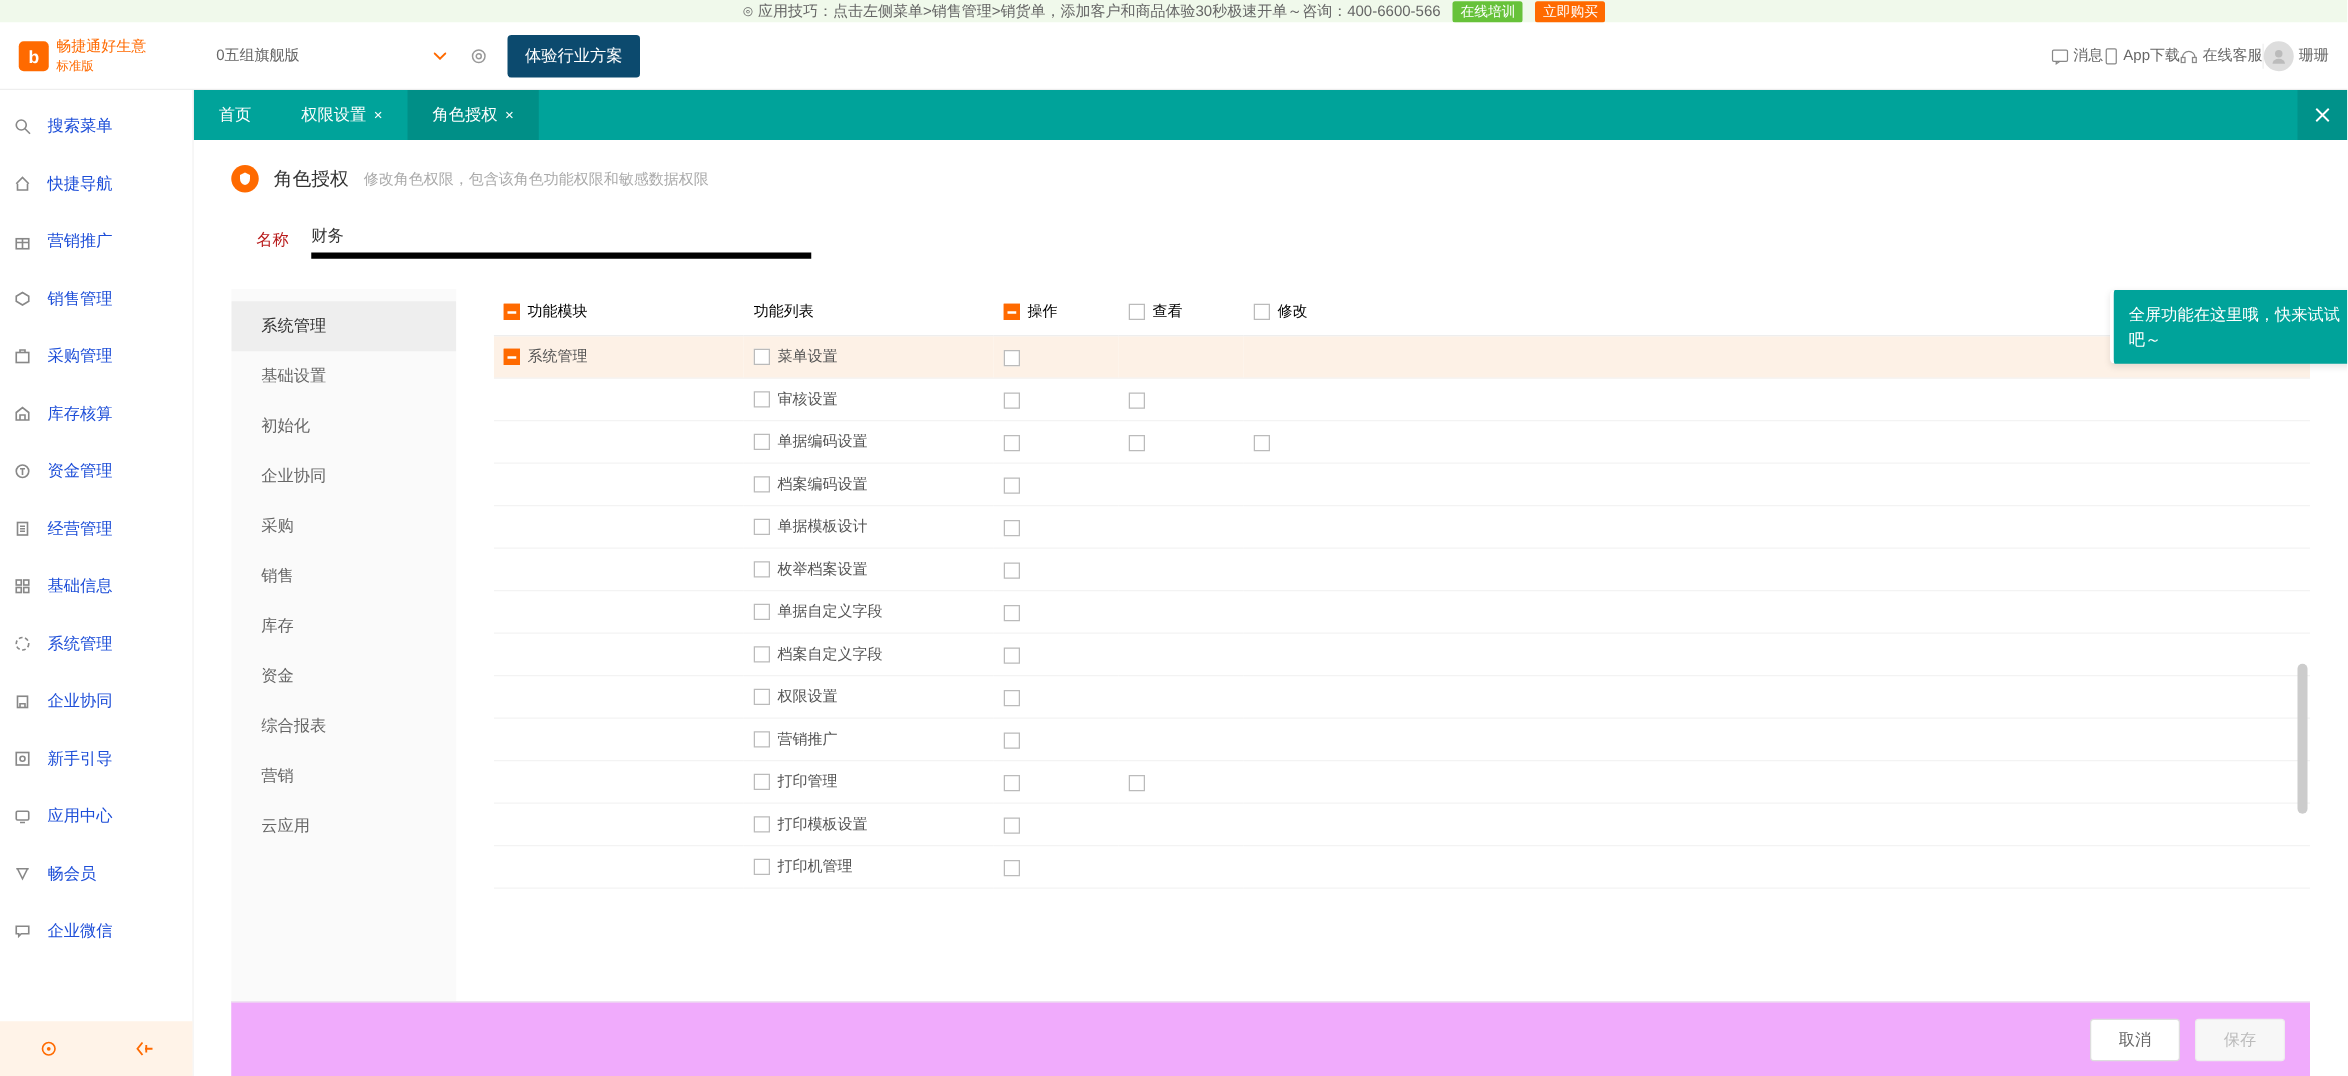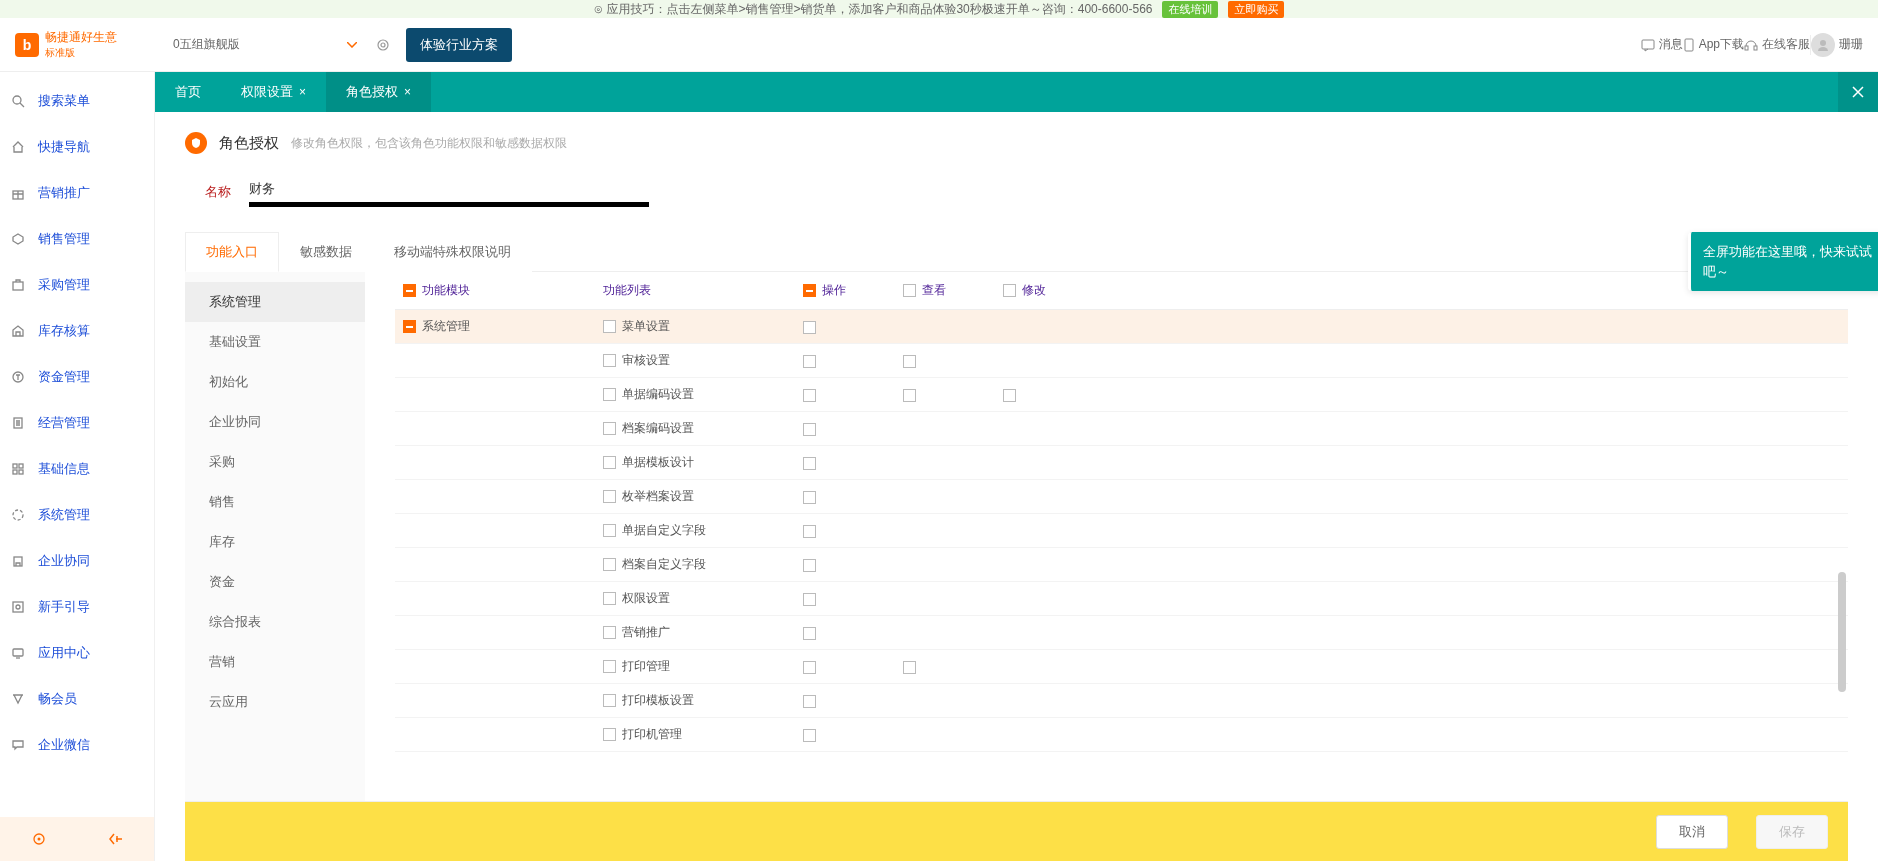--- a/index.html
+++ b/index.html
@@ -64,35 +64,35 @@
 .subtab.active { color: #ff6a00; border-color: #eee; border-bottom: 1px solid #fff; }
 
 
 .perm-area { flex: 1; display: flex; overflow: hidden; margin-top: 0; }
 .perm-nav { width: 180px; background: #fafafa; overflow-y: auto; padding-top: 10px; }
 .perm-nav-item { padding: 11px 24px; color: #666; cursor: pointer; font-size: 13px; }
 .perm-nav-item.active { background: #eee; color: #333; }
 .perm-table-wrap { flex: 1; overflow-y: auto; margin-left: 30px; position: relative; }
 
 .perm-table { width: 100%; border-collapse: collapse; }
-.perm-table th { text-align: left; padding: 10px 8px; font-weight: normal; color: #4c1d95; font-size: 12px; border-bottom: 1px solid #eee; background: #fff; }
+.perm-table th { text-align: left; padding: 10px 8px; font-weight: normal; color: #000000; font-size: 12px; border-bottom: 1px solid #eee; background: #fff; }
 .perm-table td { padding: 8px 8px; border-bottom: 1px solid #f3f3f3; color: #555; font-size: 12px; }
 .perm-table tr.group-row td { background: #fdf1e6; }
 .col-module { width: 200px; }
 .col-list { width: 200px; }
 .col-op { width: 100px; }
 .col-view { width: 100px; }
 .col-edit { width: auto; }
 
 .chk { width: 13px; height: 13px; border: 1px solid #bbb; display: inline-block; vertical-align: middle; margin-right: 6px; background: #fff; cursor: pointer; }
 .chk.minus { background: #ff6a00; border-color: #ff6a00; position: relative; }
 .chk.minus::after { content: ""; position: absolute; left: 2px; right: 2px; top: 5px; height: 2px; background: #fff; }
 
 
-.page-footer { height: 60px; border-top: 1px solid #eee; display: flex; align-items: center; justify-content: flex-end; gap: 28px; padding: 0 20px; background: #fde047; }
+.page-footer { height: 60px; border-top: 1px solid #eee; display: flex; align-items: center; justify-content: flex-end; gap: 12px; padding: 0 20px; background: #f0abfc; }
 .btn { padding: 7px 22px; border-radius: 3px; cursor: pointer; font-size: 13px; }
 .btn-ghost { border: 1px solid #ddd; background: #fff; color: #666; }
 .btn-disabled { border: 1px solid #eee; background: #f7f7f7; color: #bbb; cursor: not-allowed; }
 
 
 .callout { position: absolute; right: -10px; top: 120px; background: #00a39a; color: #fff; padding: 10px 12px; border-radius: 4px 0 0 4px; font-size: 13px; max-width: 200px; line-height: 1.5; box-shadow: 0 2px 6px rgba(0,0,0,0.1); border-left: 3px solid #fff; }
 
 
 .scroll-thumb { position: absolute; right: 2px; top: 300px; width: 8px; height: 120px; background: #ccc; border-radius: 4px; }
 
@@ -356,25 +356,20 @@
         </span>
         <span class="page-title">角色授权</span>
         <span class="page-subtitle">修改角色权限，包含该角色功能权限和敏感数据权限</span>
       </div>
 
       <div class="form-row">
         <span class="form-label">名称</span>
         <span class="form-value">财务</span>
       </div>
 
-      <div class="subtabs" id="subtabs">
-          <div class="subtab active">功能入口</div>
-          <div class="subtab">敏感数据</div>
-          <div class="subtab">移动端特殊权限说明</div>
-        </div>
 
       <div class="perm-area">
         <div class="perm-nav" id="perm-nav">
             <div class="perm-nav-item active">系统管理</div>
             <div class="perm-nav-item">基础设置</div>
             <div class="perm-nav-item">初始化</div>
             <div class="perm-nav-item">企业协同</div>
             <div class="perm-nav-item">采购</div>
             <div class="perm-nav-item">销售</div>
             <div class="perm-nav-item">库存</div>

